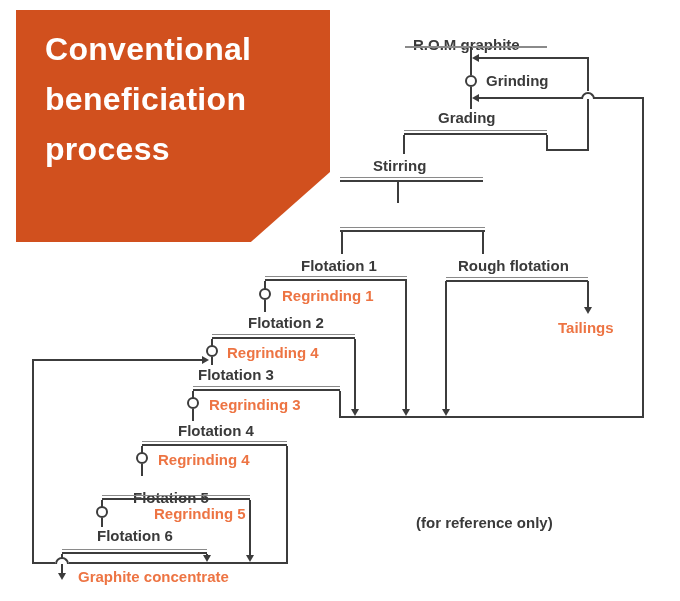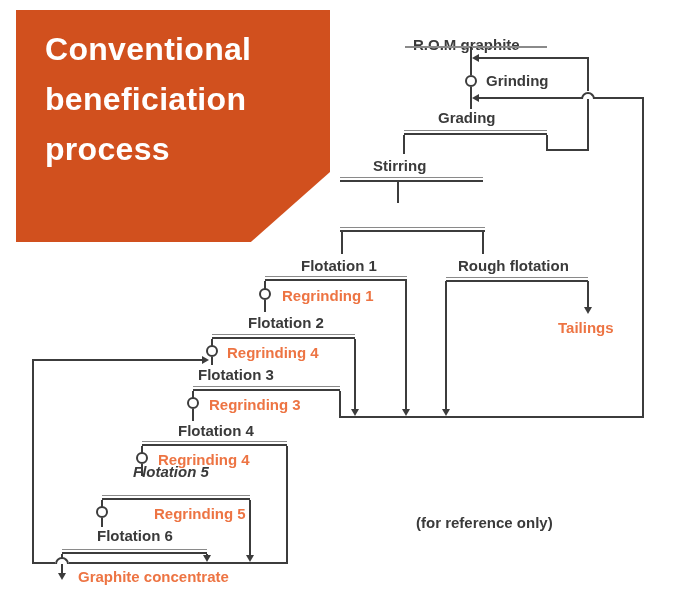--- a/index.html
+++ b/index.html
@@ -55,21 +55,21 @@
   <div class="lbl" style="left:438px;top:110px;">Grading</div>
   <div class="lbl" style="left:373px;top:158px;">Stirring</div>
   <div class="lbl" style="left:301px;top:258px;">Flotation 1</div>
   <div class="lbl orange" style="left:282px;top:288px;">Regrinding 1</div>
   <div class="lbl" style="left:248px;top:315px;">Flotation 2</div>
   <div class="lbl orange" style="left:227px;top:345px;">Regrinding 4</div>
   <div class="lbl" style="left:198px;top:367px;">Flotation 3</div>
   <div class="lbl orange" style="left:209px;top:397px;">Regrinding 3</div>
   <div class="lbl" style="left:178px;top:423px;">Flotation 4</div>
   <div class="lbl orange" style="left:158px;top:452px;">Regrinding 4</div>
-  <div class="lbl" style="left:133px;top:464px;font-style:italic;">Flotation 5</div>
+  <div class="lbl" style="left:133px;top:490px;">Flotation 5</div>
   <div class="lbl orange" style="left:118px;top:506px;margin-left:36px;">Regrinding 5</div>
   <div class="lbl" style="left:97px;top:528px;">Flotation 6</div>
   <div class="lbl" style="left:458px;top:258px;">Rough flotation</div>
   <div class="lbl orange" style="left:558px;top:320px;">Tailings</div>
   <div class="lbl orange" style="left:78px;top:569px;">Graphite concentrate</div>
   <div class="lbl note" style="left:416px;top:515px;">(for reference only)</div>
 
   <div class="h light" style="left:405px;top:46px;width:142px;"></div>
   <div class="bar" style="left:404px;top:130px;width:143px;"></div>
   <div class="bar" style="left:340px;top:177px;width:143px;"></div>

